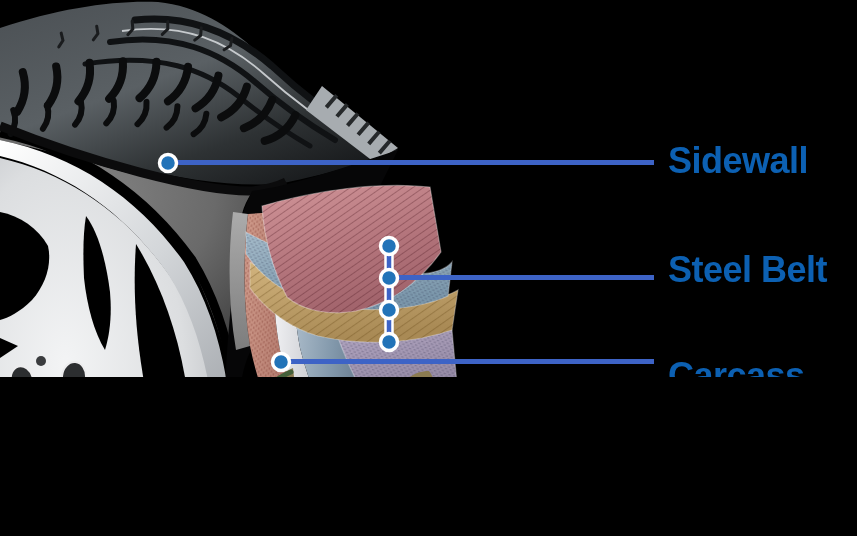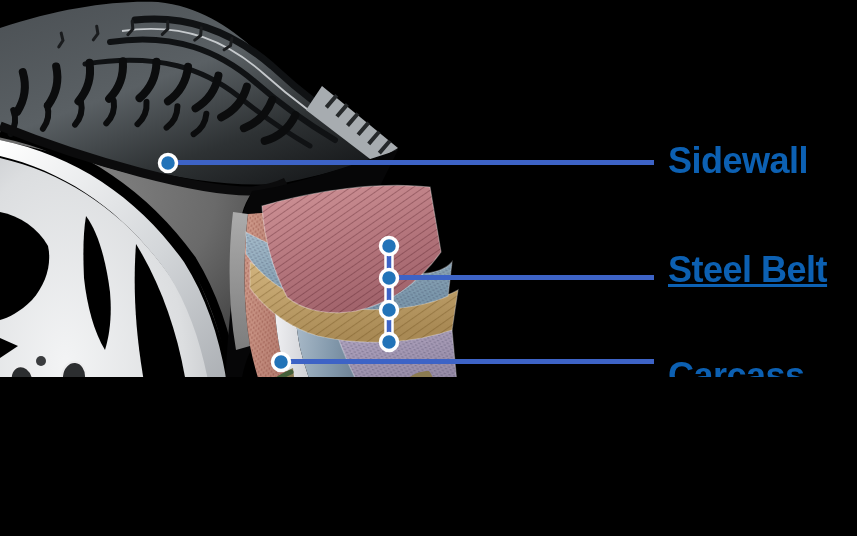--- a/index.html
+++ b/index.html
@@ -2,21 +2,21 @@
 <html><head>
 <meta charset="utf-8">
 <style>
   html,body{margin:0;padding:0;background:#000;}
   #stage{position:relative;width:857px;height:377px;background:#000;overflow:hidden;
          font-family:"Liberation Sans",sans-serif;}
   #stage svg{position:absolute;left:0;top:0;}
   .callout-label{position:absolute;left:668px;color:#0c60b2;font-size:36px;font-weight:bold;
                  line-height:40px;letter-spacing:-0.5px;white-space:nowrap;}
   #label-sidewall{top:141px;}
-  #label-steel-belt{top:250px;text-decoration:underline;}
+  #label-steel-belt{top:250px;}
   #label-carcass{top:356px;}
 </style>
 </head>
 <body>
 
 <div id="stage">
 
 <svg width="857" height="536" viewBox="0 0 857 536">
   <defs>
     <linearGradient id="gTread" x1="0" y1="0" x2="0.8" y2="1">

